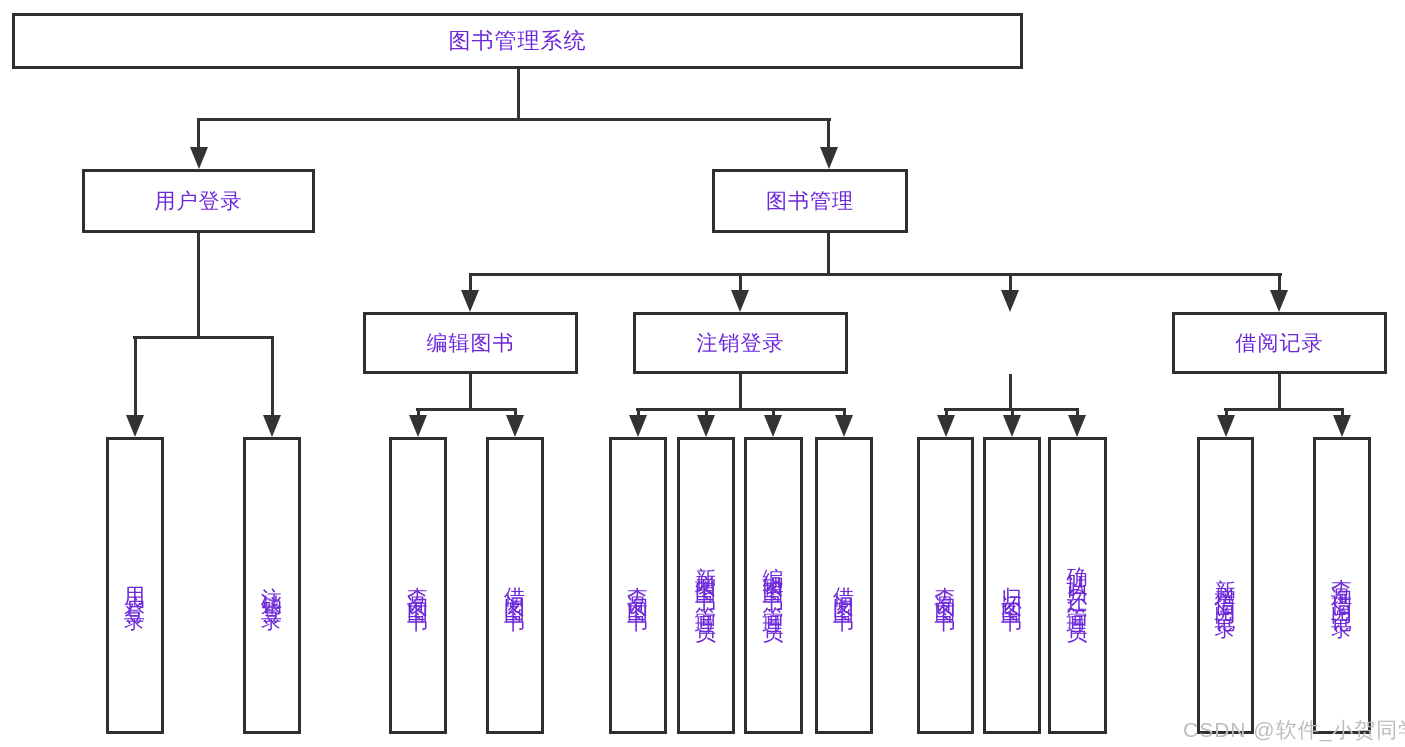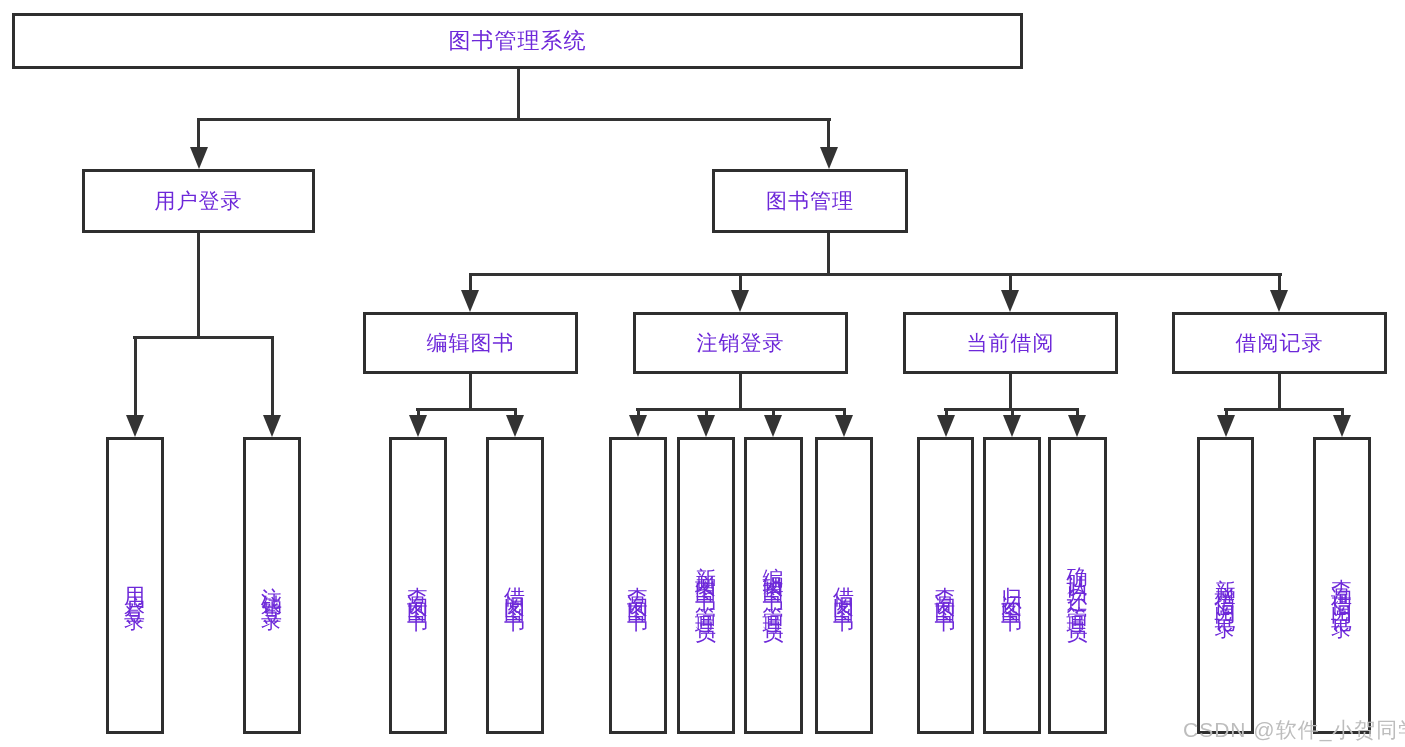--- a/index.html
+++ b/index.html
@@ -72,23 +72,20 @@
   <div class="arrow" style="left: 461px; top: 290px; border-top-color: rgb(51, 51, 51);"></div>
   <div class="arrow" style="left: 731px; top: 290px; border-top-color: rgb(51, 51, 51);"></div>
   <div class="arrow" style="left: 1001px; top: 290px; border-top-color: rgb(51, 51, 51);"></div>
   <div class="arrow" style="left: 1270px; top: 290px; border-top-color: rgb(51, 51, 51);"></div>
 
   <div class="box" style="left: 363px; top: 312px; width: 215px; height: 62px; border-color: rgb(47, 47, 47);">
     <span class="hbox-label">编辑图书</span>
   </div>
   <div class="box" style="left: 633px; top: 312px; width: 215px; height: 62px; border-color: rgb(47, 47, 47);">
     <span class="hbox-label">注销登录</span>
-  </div>
-  <div class="box" style="left: 903px; top: 312px; width: 215px; height: 62px; border-color: rgb(47, 47, 47);">
-    <span class="hbox-label">当前借阅</span>
   </div>
   <div class="box" style="left: 1172px; top: 312px; width: 215px; height: 62px; border-color: rgb(47, 47, 47);">
     <span class="hbox-label">借阅记录</span>
   </div>
 
   <div class="vline" style="left: 469px; top: 374px; height: 34px; background: rgb(51, 51, 51);"></div>
   <div class="vline" style="left: 739px; top: 374px; height: 34px; background: rgb(51, 51, 51);"></div>
   <div class="vline" style="left: 1009px; top: 374px; height: 34px; background: rgb(51, 51, 51);"></div>
   <div class="vline" style="left: 1278px; top: 374px; height: 34px; background: rgb(51, 51, 51);"></div>
 

